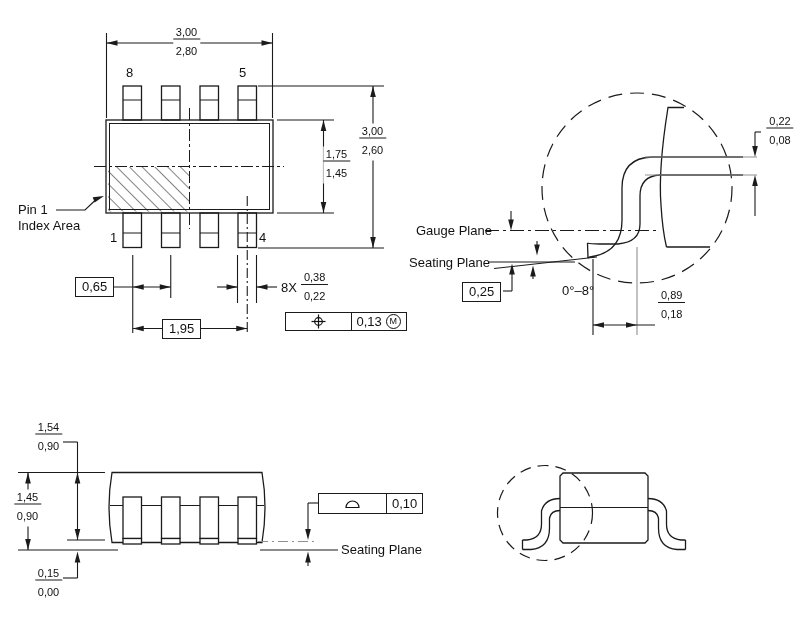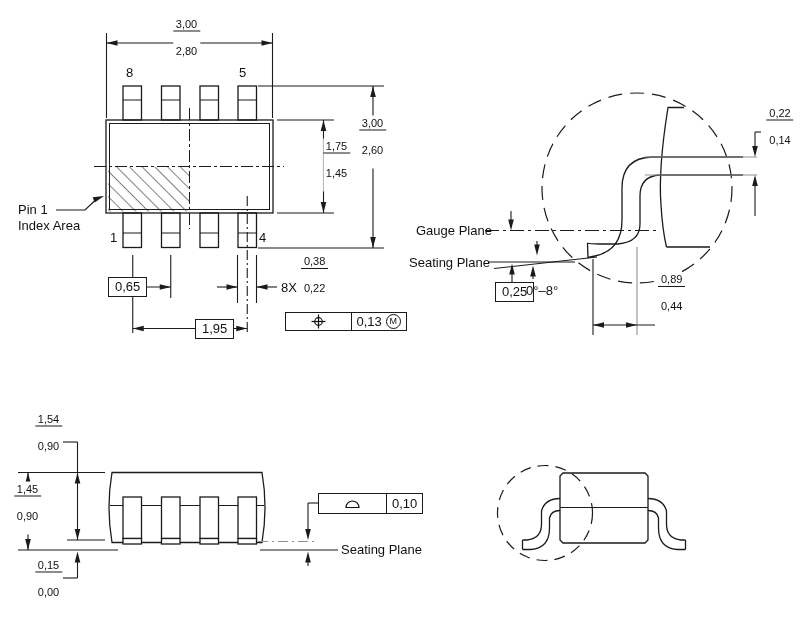--- a/index.html
+++ b/index.html
@@ -7,25 +7,25 @@
     position:relative;width:806px;height:636px;background:#fff;overflow:hidden;
     font-family:"Liberation Sans", sans-serif;color:#111;
   }
   #linework{position:absolute;left:0;top:0;}
   .txt{position:absolute;font-size:13px;line-height:14px;white-space:nowrap;color:#111;}
   .frac{
     position:absolute;text-align:center;background:#fff;
     transform:translate(-50%,-50%);font-size:11px;
   }
   .frac .t{display:block;height:14px;line-height:14px;border-bottom:1.4px solid #1b1b1b;padding:0 3px;}
-  .frac .b{display:block;height:14px;line-height:15px;padding:12px 3px;}
+  .frac .b{display:block;height:14px;line-height:15px;padding:4px 3px;}
   .fracplain{transform:translate(0,-50%);}
   .bdim{
     position:absolute;border:1.4px solid #1b1b1b;background:#fff;
-    font-size:13px;height:18px;line-height:18px;padding:0 6px;text-align:center;margin-left:33px;
+    font-size:13px;height:18px;line-height:18px;padding:0 6px;text-align:center;
   }
   .dimgroup{position:absolute;display:flex;align-items:center;gap:4px;transform:translateY(-50%);font-size:13px;}
   .fcf{position:absolute;display:flex;border:1.4px solid #1b1b1b;background:#fff;align-items:stretch;}
   .fcf .cell{display:flex;align-items:center;justify-content:center;padding:0 5px;font-size:13px;margin-left:20px;}
   .fcf .cell + .cell{border-left:1.4px solid #1b1b1b;}
   .mcirc{
     display:inline-flex;align-items:center;justify-content:center;
     width:13px;height:13px;border:1.2px solid #111;border-radius:50%;
     font-size:9px;line-height:11px;margin-left:4px;
   }
@@ -282,30 +282,30 @@
       </svg>
     </span>
     <span class="cell">
       <span>0,13</span>
       <span class="mcirc">M</span>
     </span>
   </div>
 
   <div class="frac" style="left:780px;top:131.5px;">
     <span class="t">0,22</span>
-    <span class="b">0,14</span>
+    <span class="b">0,08</span>
   </div>
   <div class="txt" style="left:416px;top:223.5px;">Gauge Plane</div>
   <div class="txt" style="left:409px;top:255.5px;">Seating Plane</div>
   <div class="bdim" style="left:462px;top:282px;text-align:center;">0,25</div>
-  <div class="txt" style="left:526px;top:284px;">0°–8°</div>
+  <div class="txt" style="left:562px;top:284px;">0°–8°</div>
   <div class="dimgroup" style="left:658px;top:325px;">
     <span class="frac fracplain" style="position:static;">
       <span class="t">0,89</span>
-      <span class="b">0,44</span>
+      <span class="b">0,18</span>
     </span>
   </div>
 
   <div class="frac" style="left:48.5px;top:438px;">
     <span class="t">1,54</span>
     <span class="b">0,90</span>
   </div>
   <div class="frac" style="left:27.5px;top:508px;">
     <span class="t">1,45</span>
     <span class="b">0,90</span>

